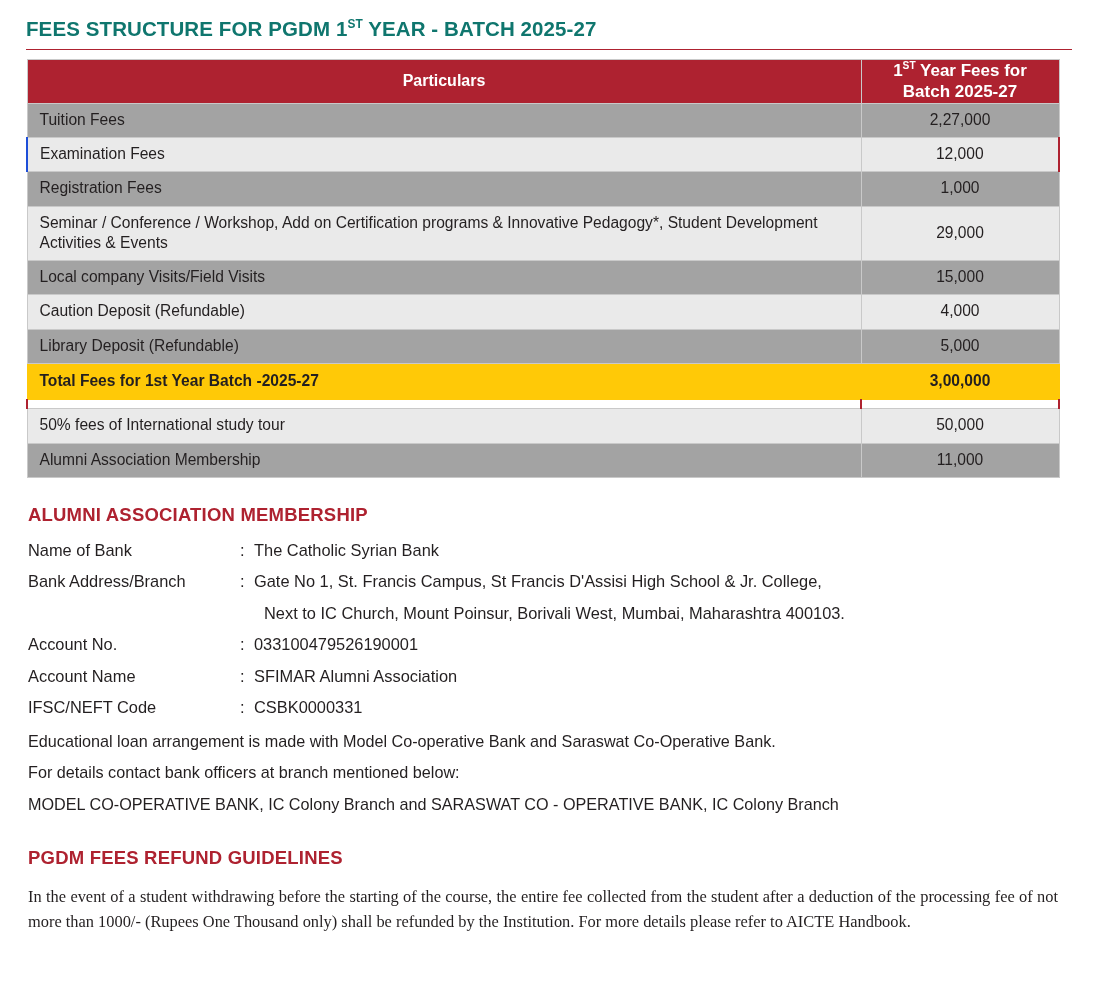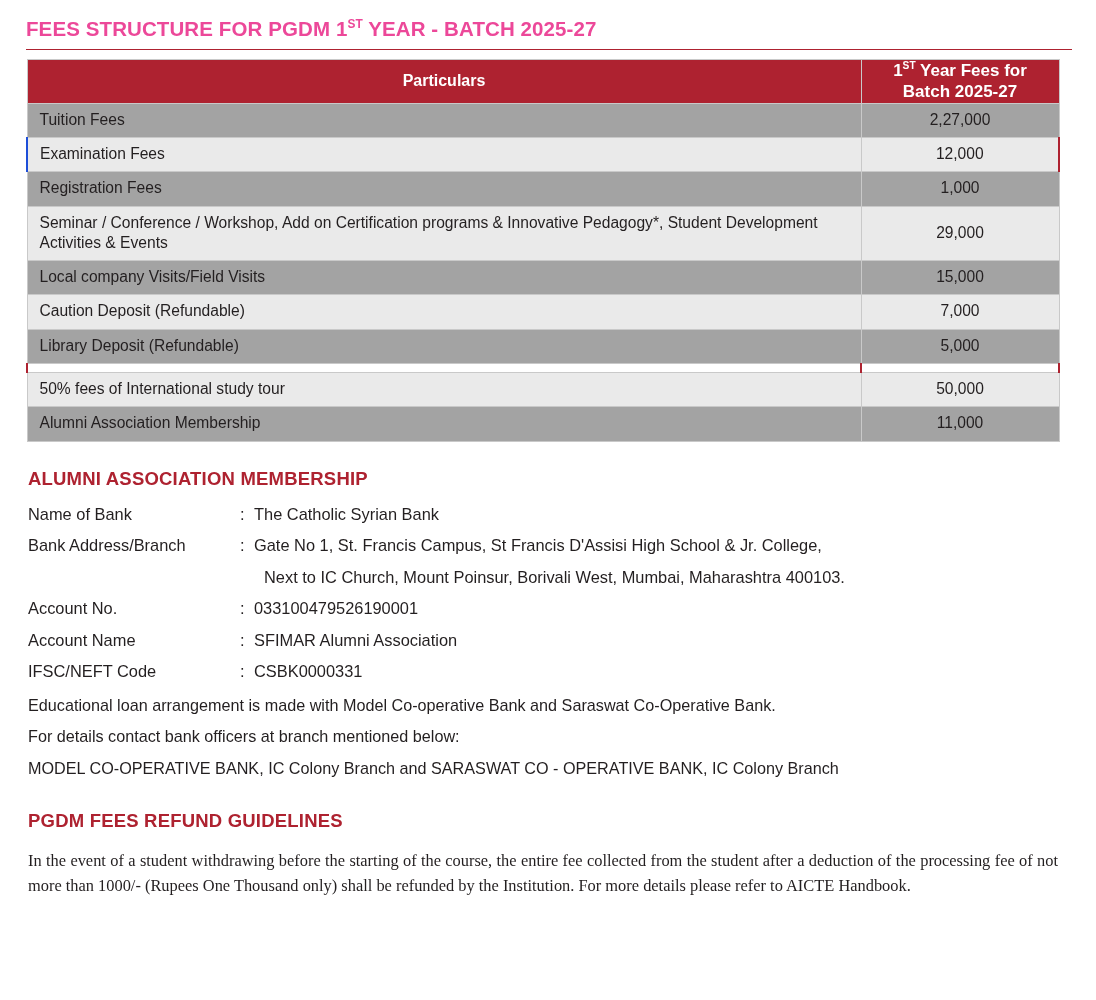--- a/index.html
+++ b/index.html
@@ -16,21 +16,21 @@
     position: relative;
     overflow: hidden;
   }
 
   .page {
     padding: 12px 24px 0 26px;
   }
 
   
   .doc-title {
-    color: #ec4899;
+    color: #0f766e;
     font-size: 20.5px;
     font-weight: bold;
     letter-spacing: 0.1px;
     line-height: 1.1;
     margin: 6px 0 0 0;
     white-space: nowrap;
   }
   .doc-title sup {
     font-size: 0.58em;
     vertical-align: super;
@@ -193,25 +193,29 @@
         <tr class="shade">
           <td class="p-cell">Seminar / Conference / Workshop, Add on Certification programs &amp; Innovative Pedagogy*, Student Development Activities &amp; Events</td>
           <td class="v-cell">29,000</td>
         </tr>
         <tr class="plain">
           <td class="p-cell">Local company Visits/Field Visits</td>
           <td class="v-cell">15,000</td>
         </tr>
         <tr class="shade">
           <td class="p-cell">Caution Deposit (Refundable)</td>
-          <td class="v-cell">7,000</td>
+          <td class="v-cell">4,000</td>
         </tr>
         <tr class="plain">
           <td class="p-cell">Library Deposit (Refundable)</td>
           <td class="v-cell">5,000</td>
+        </tr>
+        <tr class="total">
+          <td class="p-cell">Total Fees for 1st Year Batch -2025-27</td>
+          <td class="v-cell">3,00,000</td>
         </tr>
         <tr class="spacer">
           <td></td>
           <td></td>
         </tr>
         <tr class="shade">
           <td class="p-cell">50% fees of International study tour</td>
           <td class="v-cell">50,000</td>
         </tr>
         <tr class="plain">

